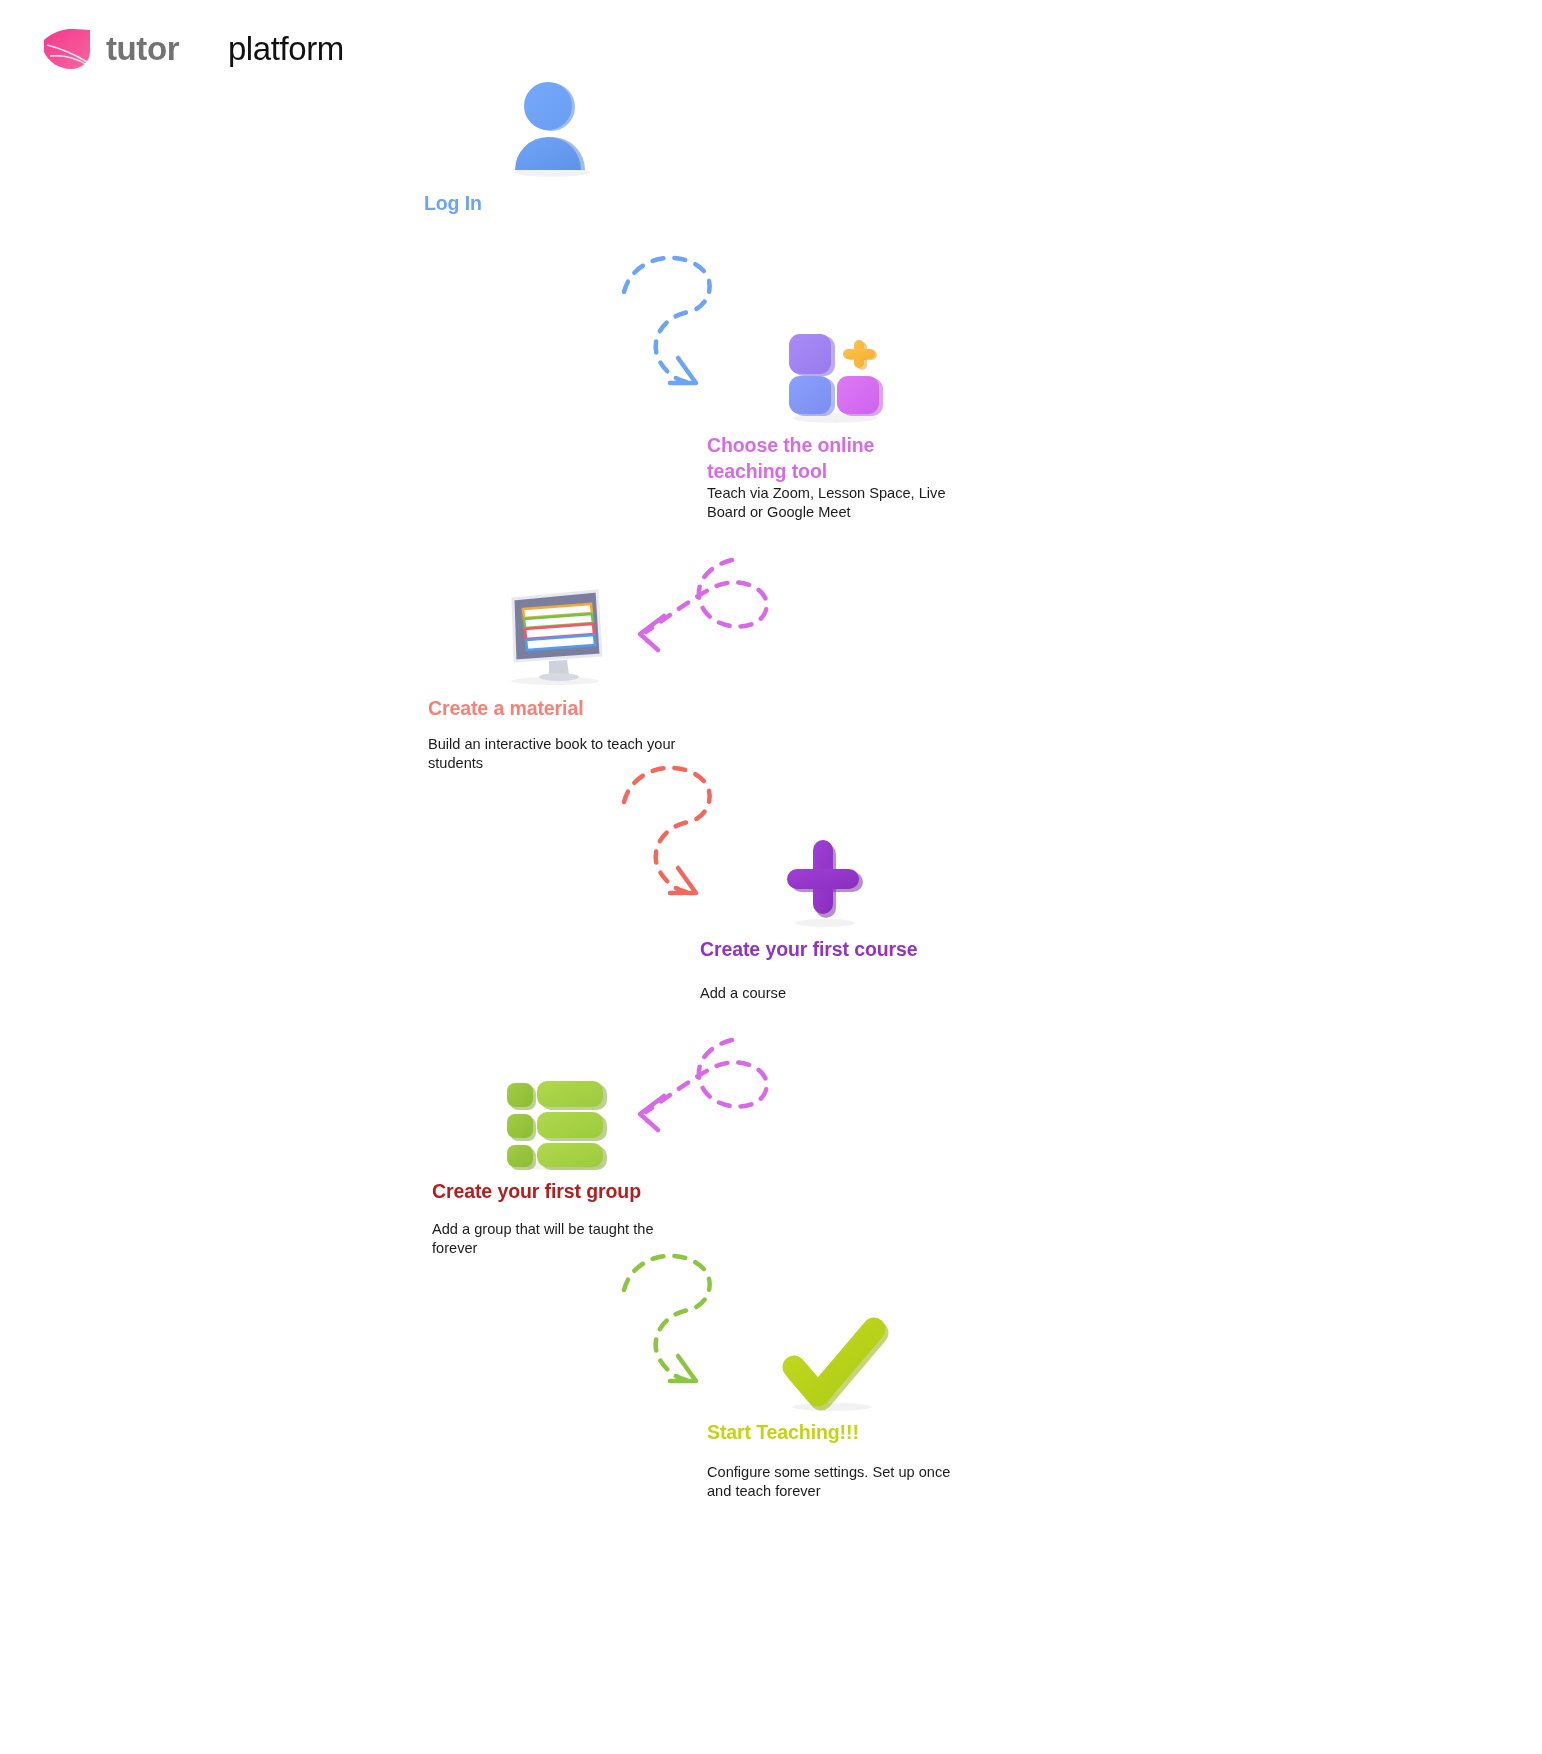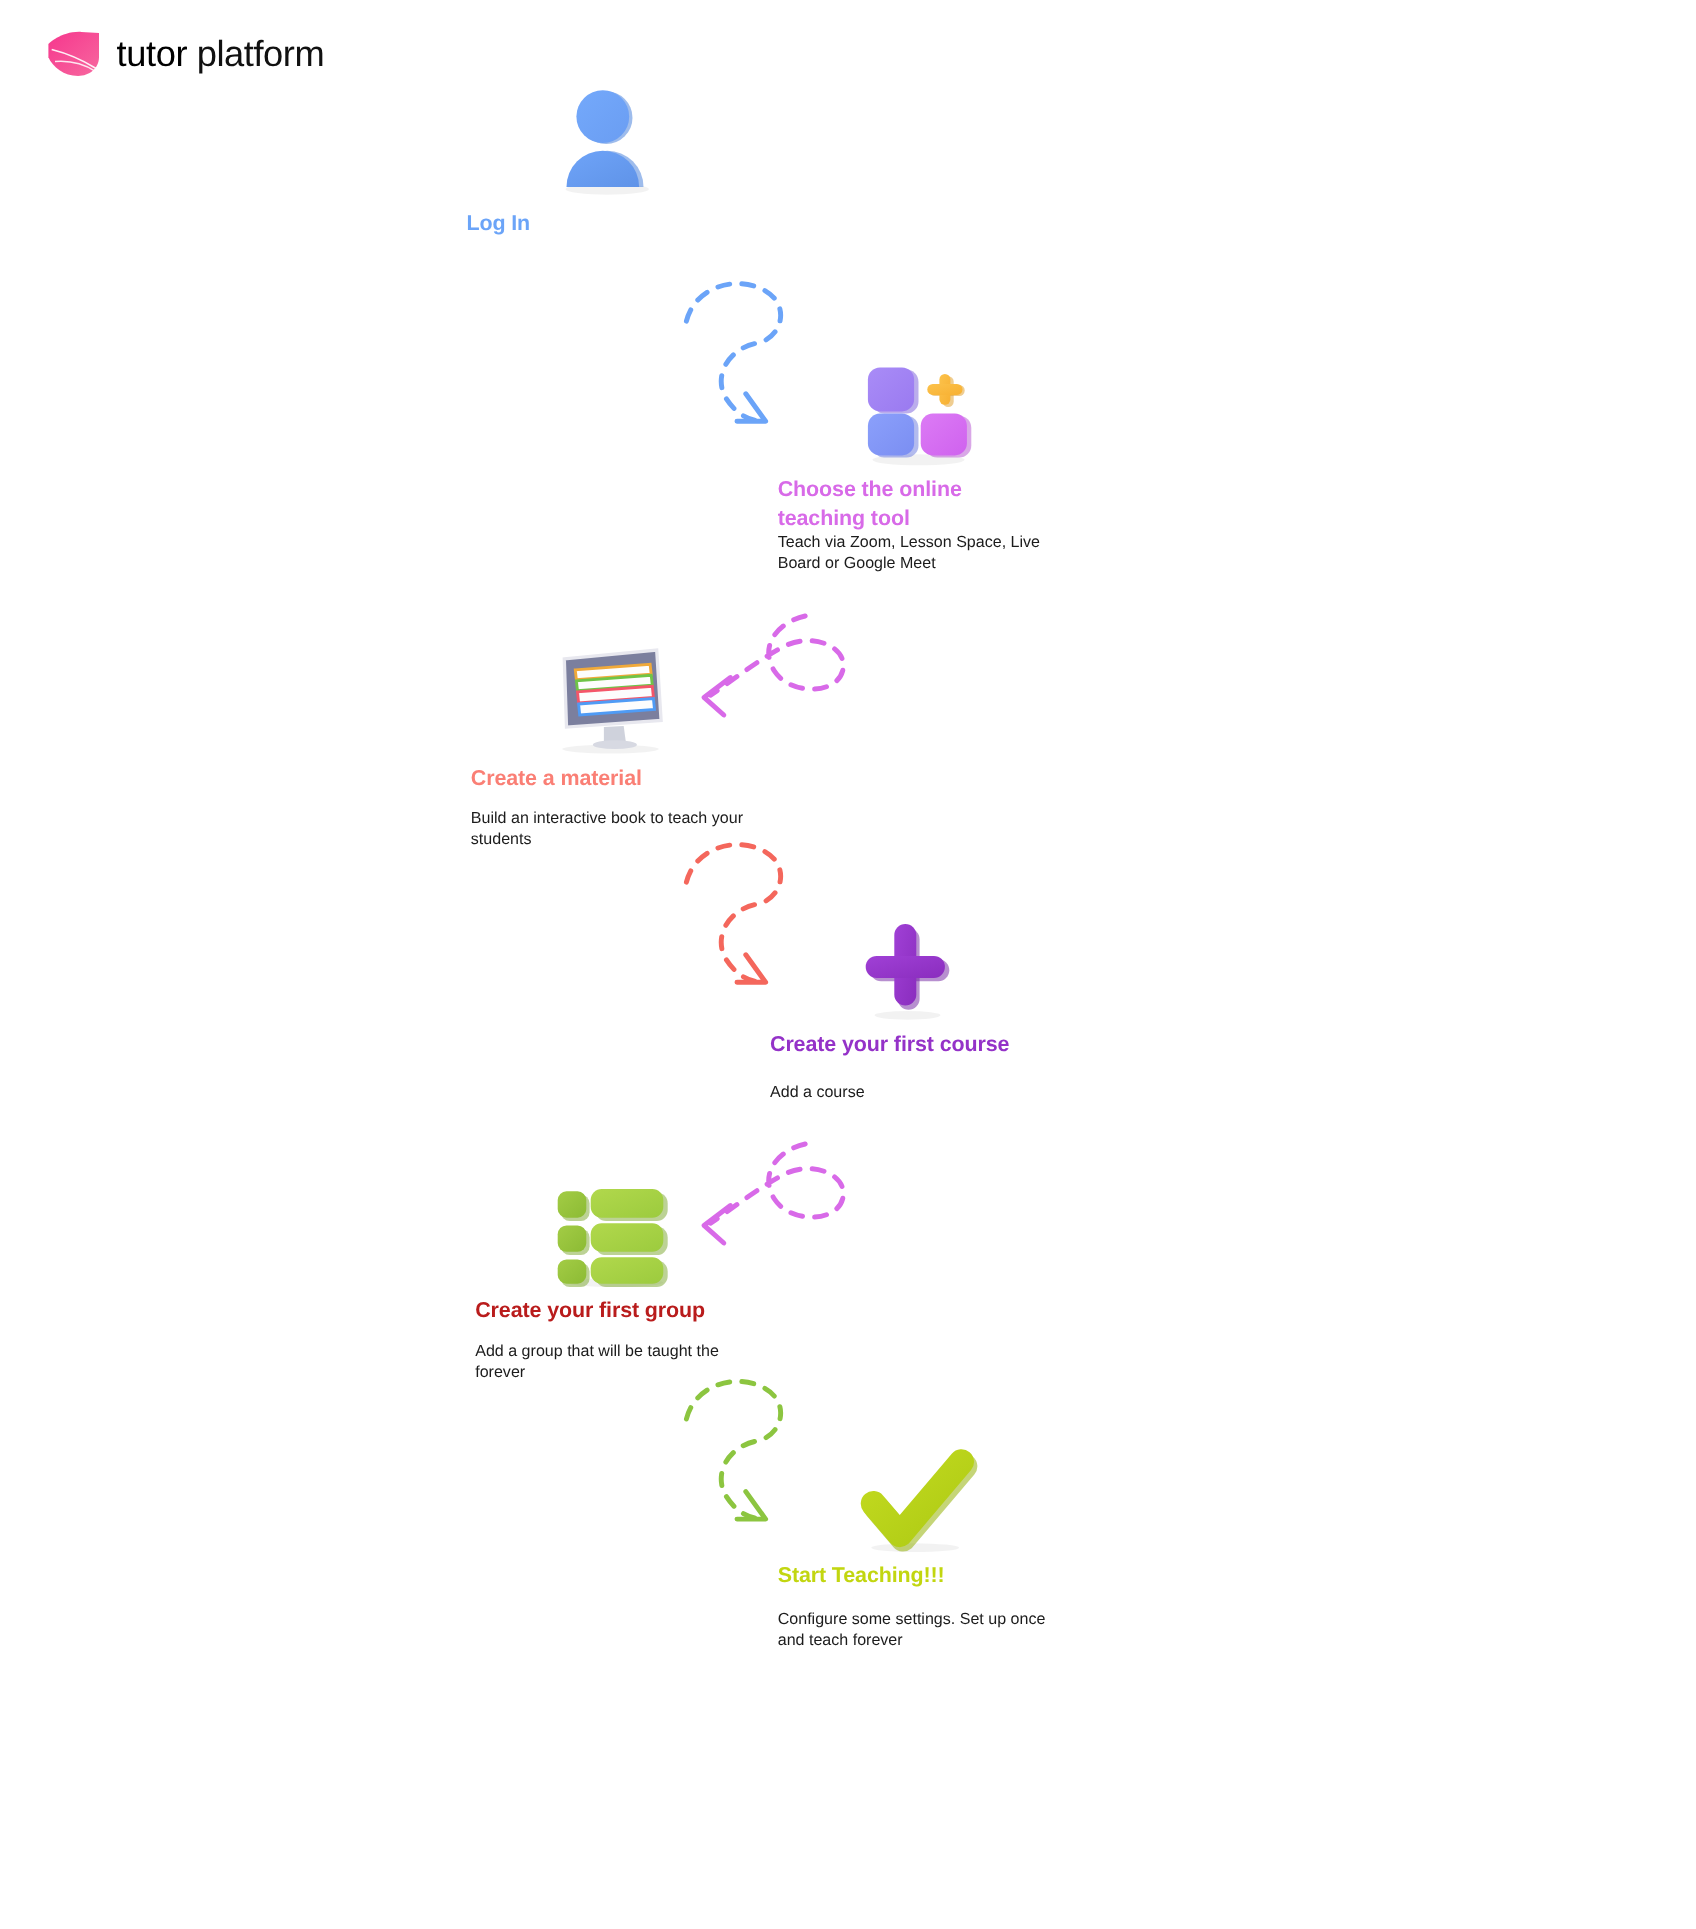--- a/index.html
+++ b/index.html
@@ -9,22 +9,22 @@
     background: #ffffff;
     font-family: "Liberation Sans", sans-serif;
     overflow: hidden;
   }
   .page { position: relative; width: 1542px; height: 1754px; background:#fff; }
 
   
   .logo { position: absolute; left: 40px; top: 28px; display: flex; align-items: center; gap: 14px; }
   .logo-mark { width: 52px; height: 42px; }
   .logo-text { font-size: 33px; letter-spacing: -0.4px; white-space: nowrap; }
-  .logo-text .lt-bold { font-weight: 400; color: #000000; }
-  .logo-text .lt-light { font-weight: 300; color: #111111; }
+  .logo-text .lt-bold { font-weight: 700; color: #737373; }
+  .logo-text .lt-light { font-weight: 300; color: #111111; margin-left: 40px; }
 
   
   .step { position: absolute; width: 250px; text-align: left; }
   .step-icon { height: 104px; display: flex; align-items: flex-end; justify-content: center; margin-bottom: 8px; }
   .step-title { font-weight: 700; font-size: 19.5px; line-height: 26px; letter-spacing: -0.1px; }
   .step-desc { font-size: 14.6px; line-height: 18.6px; color: #1c1c1c; margin-top: 14px; }
 
   
   #step-login     { left: 424px;  top: 78px;  }
   #step-tool      { left: 707px;  top: 320px; }

